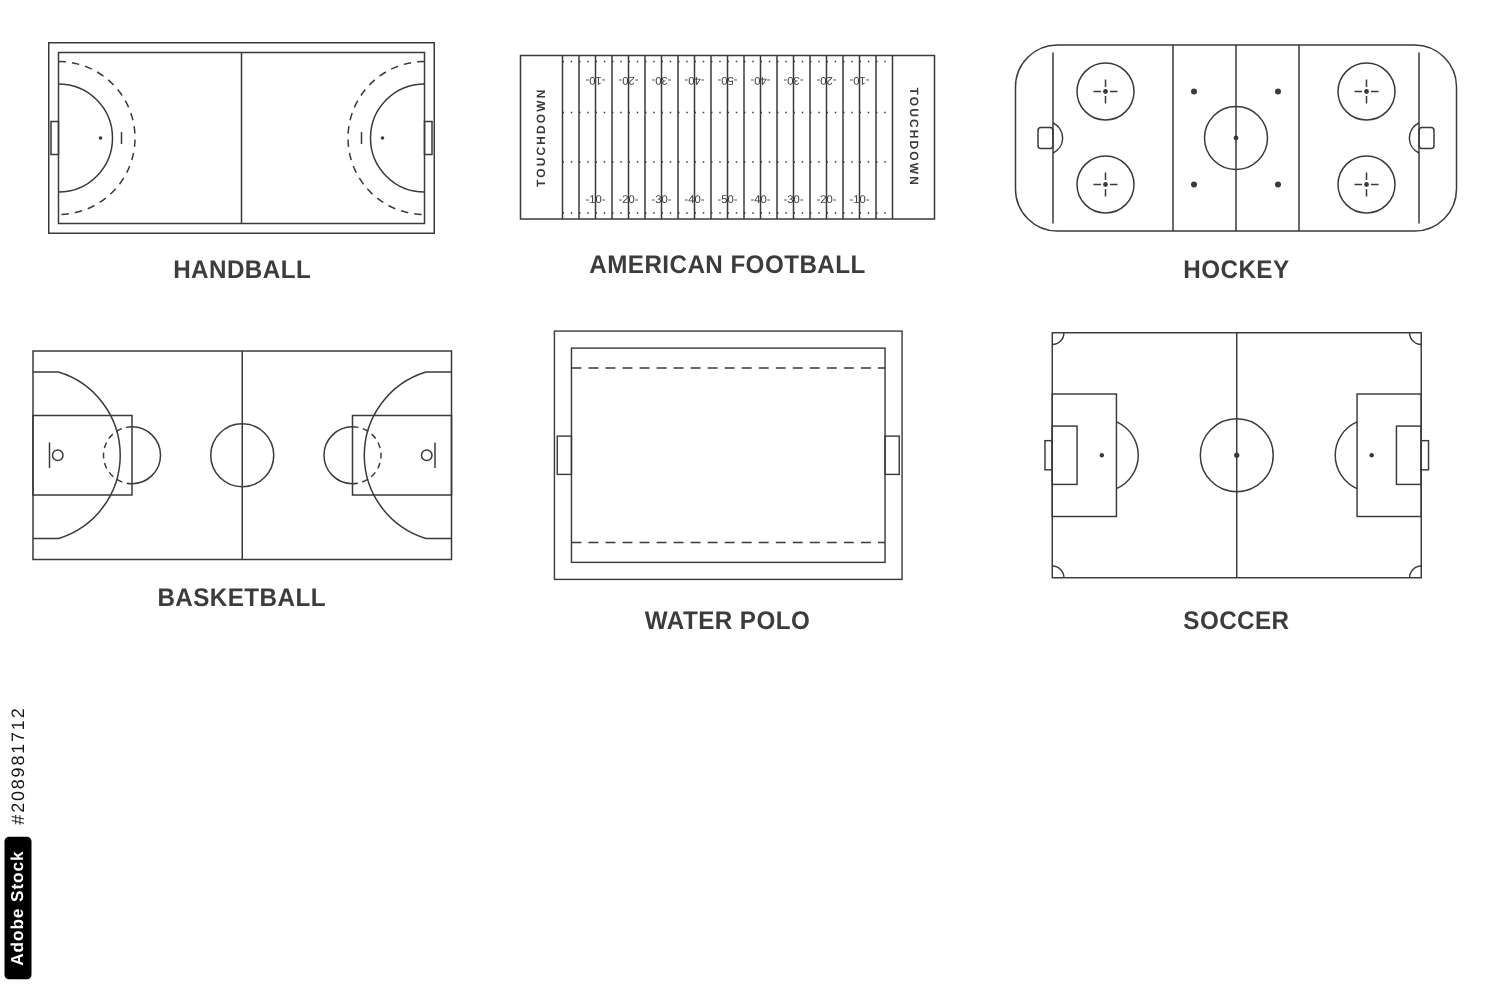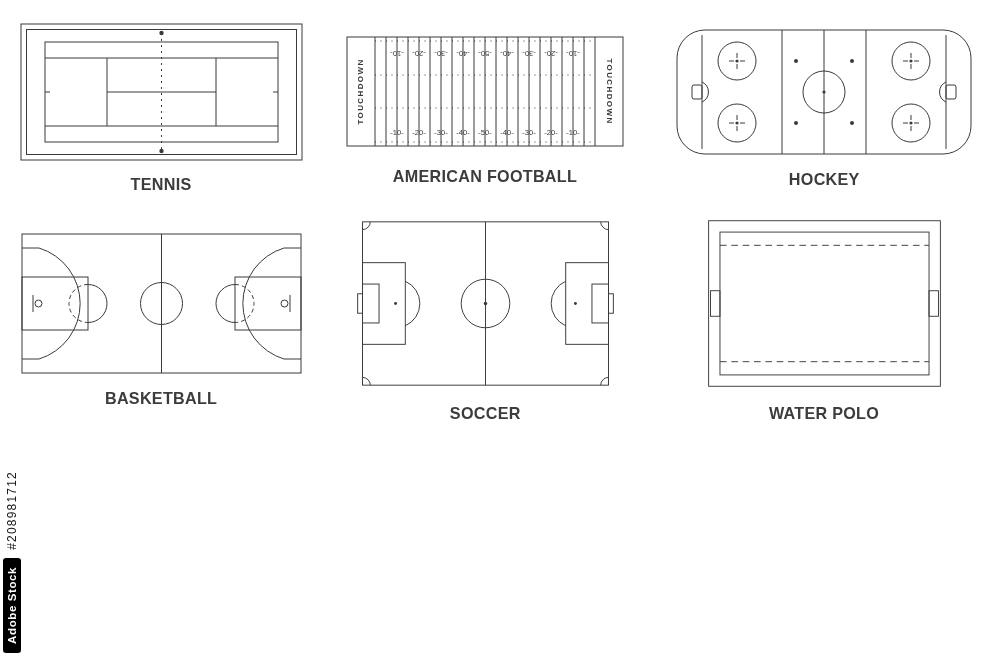--- a/index.html
+++ b/index.html
@@ -39,39 +39,39 @@
     background:#000000; color:#ffffff; font-size:11.5px; font-weight:600;
     padding:9px 3px; border-radius:3px; letter-spacing:.6px;
   }
 </style>
 </head>
 <body>
 
 <div class="canvas">
   <div class="grid">
 
-
-    <div class="cell">
-      <svg width="285" height="140" viewBox="0 0 285 140">
-        <rect x="2" y="2" width="281" height="136" stroke-width="2.5"></rect>
-        <rect x="7.5" y="7.5" width="270" height="125"></rect>
-        <rect x="26" y="20" width="233" height="100"></rect>
-        <line x1="26" y1="36" x2="259" y2="36"></line>
-        <line x1="26" y1="104" x2="259" y2="104"></line>
-        <line x1="88" y1="36" x2="88" y2="104"></line>
-        <line x1="197" y1="36" x2="197" y2="104"></line>
-        <line x1="88" y1="70" x2="197" y2="70"></line>
-        <line x1="26" y1="70" x2="31" y2="70"></line>
-        <line x1="254" y1="70" x2="259" y2="70"></line>
-        <line x1="142.5" y1="11" x2="142.5" y2="129" stroke-dasharray="2 4"></line>
-        <circle cx="142.5" cy="11" r="2.2" class="dot"></circle>
-        <circle cx="142.5" cy="129" r="2.2" class="dot"></circle>
-      </svg>
-      <div class="label">TENNIS</div>
-    </div>
+    <div class="cell">
+      <svg width="260" height="130" viewBox="0 0 260 130">
+        <rect x="1.5" y="1.5" width="257" height="127"></rect>
+        <rect x="8" y="8" width="244" height="114"></rect>
+        <line x1="130" y1="8" x2="130" y2="122"></line>
+        <path d="M 8 29 A 36 36 0 0 1 44 65 A 36 36 0 0 1 8 101"></path>
+        <path d="M 8 14 A 51 51 0 0 1 59 65 A 51 51 0 0 1 8 116" stroke-dasharray="5 4"></path>
+        <line x1="50" y1="61" x2="50" y2="69"></line>
+        <rect x="3" y="54" width="5" height="22"></rect>
+        <circle cx="36" cy="65" r="1.2" class="dot"></circle>
+        <path d="M 252 29 A 36 36 0 0 0 216 65 A 36 36 0 0 0 252 101"></path>
+        <path d="M 252 14 A 51 51 0 0 0 201 65 A 51 51 0 0 0 252 116" stroke-dasharray="5 4"></path>
+        <line x1="210" y1="61" x2="210" y2="69"></line>
+        <rect x="252" y="54" width="5" height="22"></rect>
+        <circle cx="224" cy="65" r="1.2" class="dot"></circle>
+      </svg>
+      <div class="label">HANDBALL</div>
+    </div>
+
 
     <div class="cell">
       <svg width="280" height="125" viewBox="0 0 280 125">
         <rect x="2" y="8" width="276" height="109"></rect>
         <line x1="30" y1="8" x2="30" y2="117" stroke-width="1.4"></line>
         <line x1="250" y1="8" x2="250" y2="117" stroke-width="1.4"></line>
         <line x1="41" y1="8" x2="41" y2="117" stroke-width="0.6"></line>
         <line x1="52" y1="8" x2="52" y2="117"></line>
         <line x1="63" y1="8" x2="63" y2="117" stroke-width="0.6"></line>
         <line x1="74" y1="8" x2="74" y2="117"></line>
@@ -174,20 +174,32 @@
         <path d="M 216 53.5 A 19 19 0 0 0 216 91.5"></path>
         <path d="M 216 53.5 A 19 19 0 0 1 216 91.5" stroke-dasharray="4 3"></path>
         <path d="M 282 17 L 265 17 A 58 58 0 0 0 265 128 L 282 128"></path>
         <line x1="271" y1="64" x2="271" y2="81"></line>
         <circle cx="265.5" cy="72.5" r="3.5"></circle>
       </svg>
       <div class="label">BASKETBALL</div>
     </div>
 
     <div class="cell">
+      <svg width="255" height="185" viewBox="0 0 255 185">
+        <rect x="5" y="5" width="245" height="175" stroke-width="5"></rect>
+        <rect x="17" y="17" width="221" height="151"></rect>
+        <line x1="17" y1="31" x2="238" y2="31" stroke-dasharray="7 5"></line>
+        <line x1="17" y1="154" x2="238" y2="154" stroke-dasharray="7 5"></line>
+        <rect x="7" y="79" width="10" height="27" stroke-width="1.5"></rect>
+        <rect x="238" y="79" width="10" height="27" stroke-width="1.5"></rect>
+      </svg>
+      <div class="label">WATER POLO</div>
+    </div>
+
+    <div class="cell">
       <svg width="265" height="180" viewBox="0 0 265 180">
         <rect x="6" y="6" width="253" height="168"></rect>
         <line x1="132.5" y1="6" x2="132.5" y2="174"></line>
         <circle cx="132.5" cy="90" r="25"></circle>
         <circle cx="132.5" cy="90" r="1.8" class="dot"></circle>
         <rect x="6" y="48" width="44" height="84"></rect>
         <rect x="6" y="70" width="17" height="40"></rect>
         <circle cx="40" cy="90" r="1.5" class="dot"></circle>
         <path d="M 50 67.1 A 25 25 0 0 1 50 112.9"></path>
         <rect x="1" y="80" width="5" height="20"></rect>
@@ -197,32 +209,20 @@
         <path d="M 215 67.1 A 25 25 0 0 0 215 112.9"></path>
         <rect x="259" y="80" width="5" height="20"></rect>
         <path d="M 6 14 A 8 8 0 0 0 14 6"></path>
         <path d="M 251 6 A 8 8 0 0 0 259 14"></path>
         <path d="M 14 174 A 8 8 0 0 0 6 166"></path>
         <path d="M 259 166 A 8 8 0 0 0 251 174"></path>
       </svg>
       <div class="label">SOCCER</div>
     </div>
 
-    <div class="cell">
-      <svg width="255" height="185" viewBox="0 0 255 185">
-        <rect x="5" y="5" width="245" height="175" stroke-width="5"></rect>
-        <rect x="17" y="17" width="221" height="151"></rect>
-        <line x1="17" y1="31" x2="238" y2="31" stroke-dasharray="7 5"></line>
-        <line x1="17" y1="154" x2="238" y2="154" stroke-dasharray="7 5"></line>
-        <rect x="7" y="79" width="10" height="27" stroke-width="1.5"></rect>
-        <rect x="238" y="79" width="10" height="27" stroke-width="1.5"></rect>
-      </svg>
-      <div class="label">WATER POLO</div>
-    </div>
-
 
   </div>
 
   <div class="watermark">
     <span class="wm-id">#208981712</span>
     <span class="wm-brand">Adobe Stock</span>
   </div>
 </div>
 
 </body></html>

